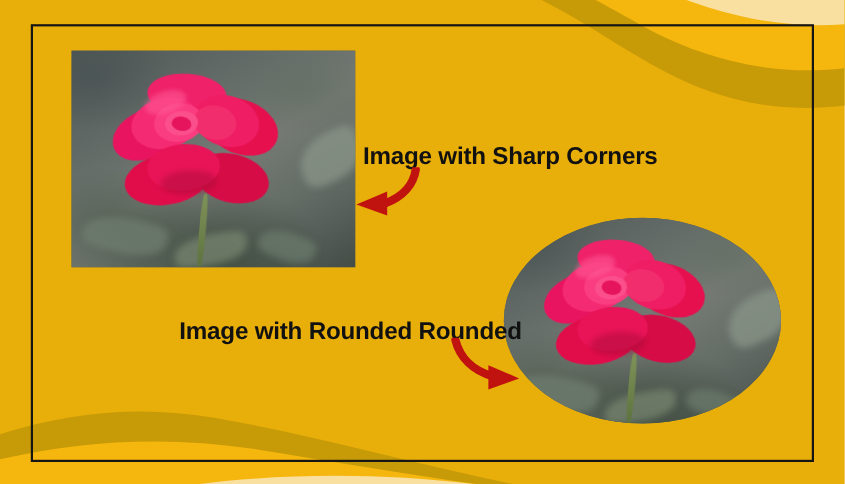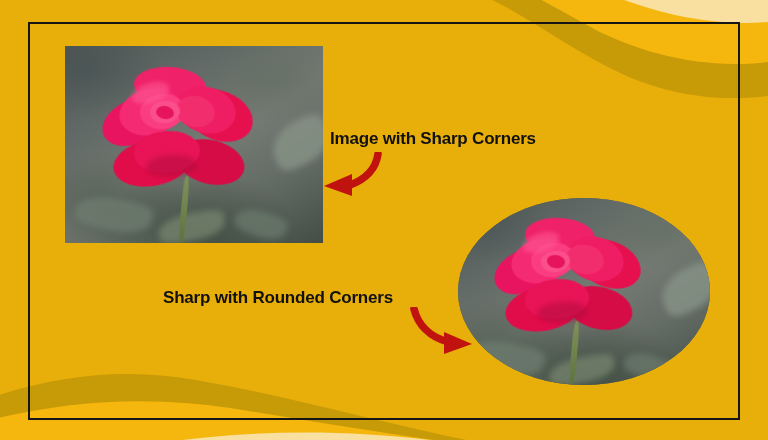--- a/index.html
+++ b/index.html
@@ -136,21 +136,21 @@
   .p-core { left: 33%; top: 27%; width: 20%; height: 20%; background: #fb4f8c; transform: rotate(-6deg); }
   .p-core2 { left: 37%; top: 31%; width: 12%; height: 12%; background: #e6145c; transform: rotate(10deg); }
   .p-hl { left: 20%; top: 10%; width: 26%; height: 18%; background: #ff5c97; opacity: 0.55; transform: rotate(-18deg); filter: blur(2px); }
   .p-sh { left: 30%; bottom: 4%; width: 34%; height: 20%; background: #a80a38; opacity: 0.45; transform: rotate(-4deg); filter: blur(2.5px); }
 
   
   .label {
     position: absolute;
     color: #111111;
     font-weight: bold;
-    font-size: 17px;
+    font-size: 22px;
     letter-spacing: -0.2px;
     white-space: nowrap;
   }
   #label-sharp { left: 330px; top: 129px; }
   #label-rounded { left: 163px; top: 288px; }
 
   
   .arrow { position: absolute; }
   #arrow-sharp { left: 316px; top: 152px; }
   #arrow-rounded { left: 404px; top: 307px; }
@@ -220,21 +220,21 @@
       <div class="petal p-in2"></div>
       <div class="petal p-core"></div>
       <div class="petal p-core2"></div>
       <div class="petal p-hl"></div>
       <div class="petal p-sh"></div>
     </div>
   </div>
 
   <div class="label" id="label-sharp" style="color: rgb(17, 17, 17);">Image with Sharp Corners</div>
 
-  <div class="label" id="label-rounded" style="color: rgb(17, 17, 17);">Sharp with Rounded Corners</div>
+  <div class="label" id="label-rounded" style="color: rgb(17, 17, 17);">Image with Rounded Rounded</div>
 
   <div class="arrow" id="arrow-sharp">
     <svg width="76" height="48" viewBox="0 0 76 48">
       <path d="M 62 2 C 60 16 50 27 34 33" stroke="#c0120f" stroke-width="7.5" fill="none" stroke-linecap="round"></path>
       <polygon points="36,22 36,44 8,34" fill="#c0120f"></polygon>
     </svg>
   </div>
 
   <div class="arrow" id="arrow-rounded">
     <svg width="76" height="48" viewBox="0 0 76 48">

